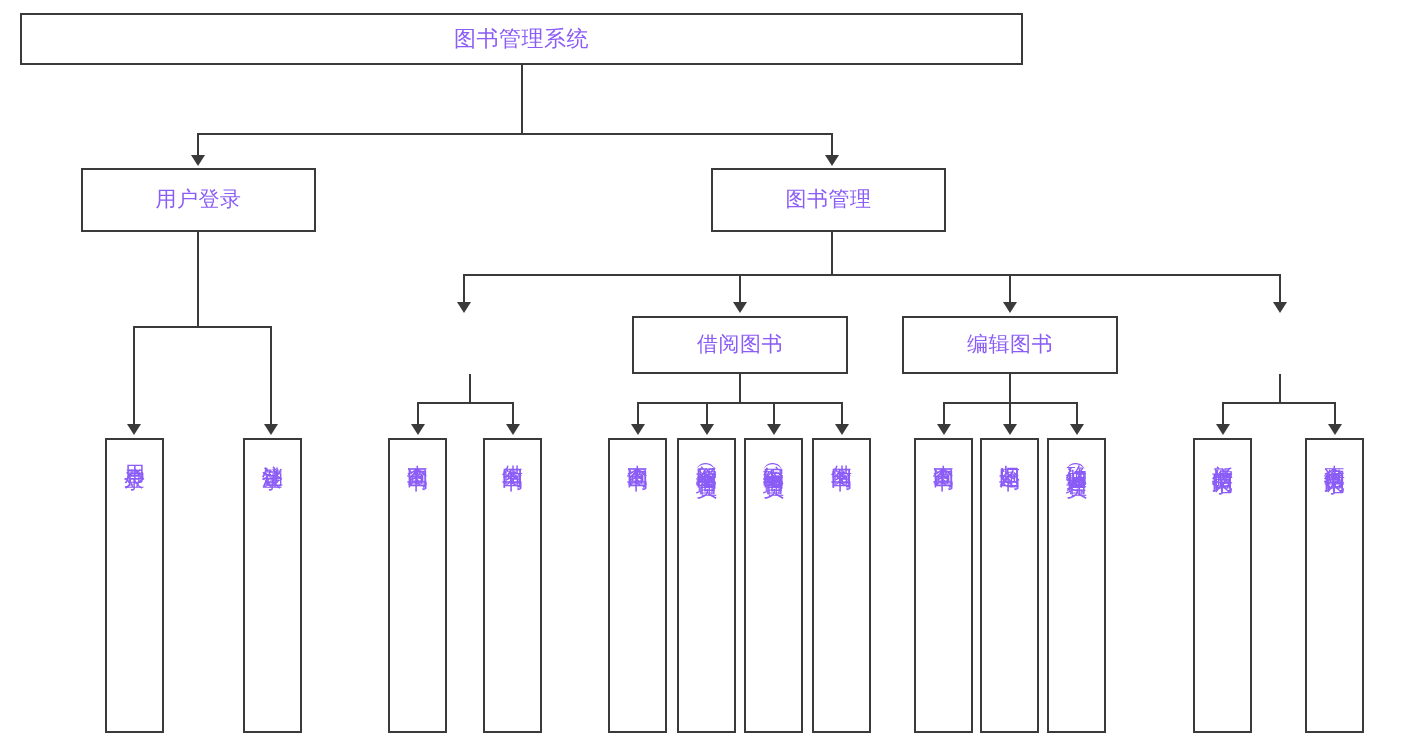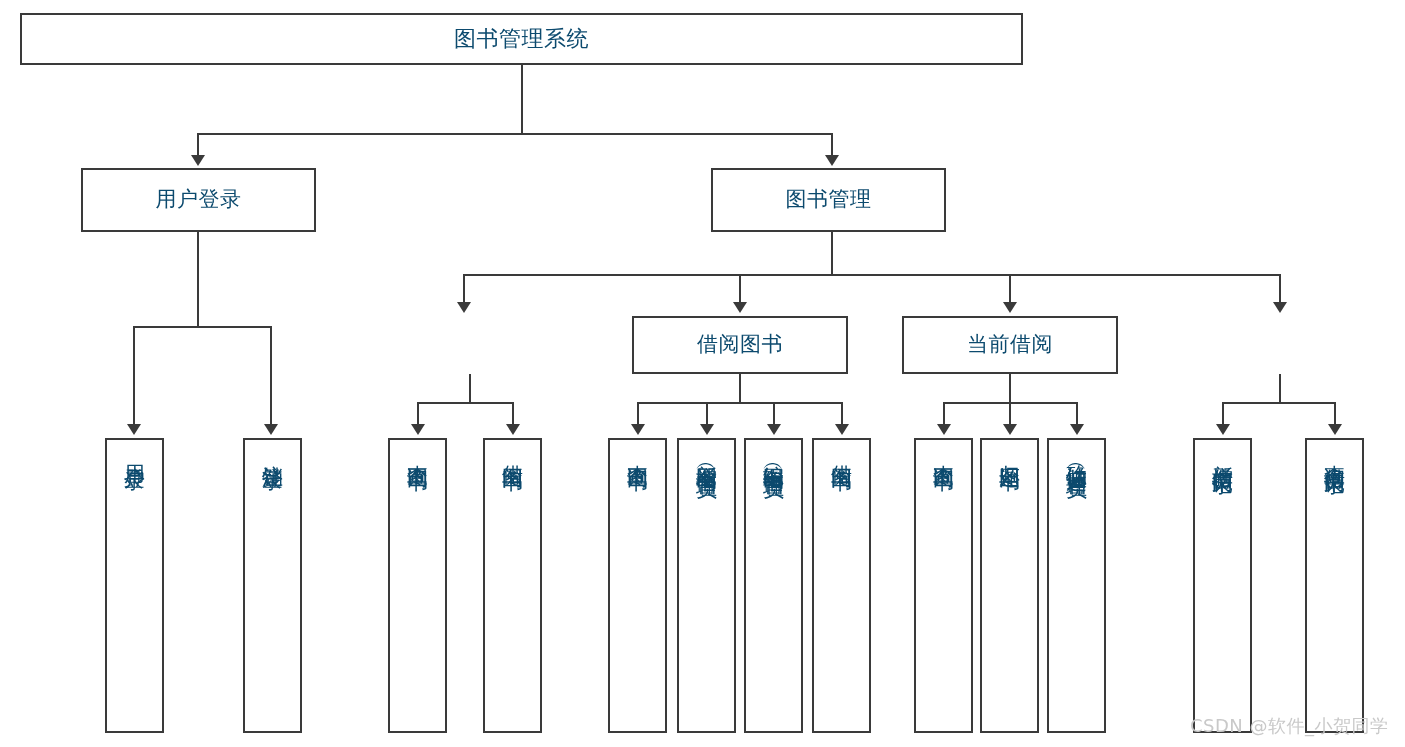--- a/index.html
+++ b/index.html
@@ -14,21 +14,21 @@
     display:flex;
     align-items:center;
     justify-content:center;
     color:#111111;
   }
   .node .lbl{
     display:block;
     text-align:center;
     line-height:1.12;
     letter-spacing:0.5px;
-    color:#0c4a6e;
+    color:#8b5cf6;
   }
   
   .node.h .lbl{font-size:21px;}
   .node.root .lbl{font-size:22px;}
   
   .node.v{
     align-items:flex-start;
     justify-content:center;
     padding-top:8px;
   }
@@ -100,21 +100,21 @@
   <div class="arw" style="left:733px;top:302px;"></div>
   <div class="ln v" style="left:1009px;top:274px;height:30px;"></div>
   <div class="arw" style="left:1003px;top:302px;"></div>
   <div class="ln v" style="left:1279px;top:274px;height:30px;"></div>
   <div class="arw" style="left:1273px;top:302px;"></div>
 
   <div class="node h" style="left:632px;top:316px;width:216px;height:58px;">
     <span class="lbl">借阅图书</span>
   </div>
   <div class="node h" style="left:902px;top:316px;width:216px;height:58px;">
-    <span class="lbl">当前借阅</span>
+    <span class="lbl">编辑图书</span>
   </div>
 
   <div class="ln v" style="left:469px;top:374px;height:28px;"></div>
   <div class="ln h" style="left:417px;top:402px;width:96px;"></div>
   <div class="ln v" style="left:417px;top:402px;height:24px;"></div>
   <div class="arw" style="left:411px;top:424px;"></div>
   <div class="ln v" style="left:512px;top:402px;height:24px;"></div>
   <div class="arw" style="left:506px;top:424px;"></div>
 
   <div class="ln v" style="left:739px;top:374px;height:28px;"></div>
@@ -181,15 +181,14 @@
     <span class="lbl">确认归还（管理员）</span>
   </div>
 
   <div class="node v" style="left:1193px;top:438px;width:59px;height:295px;">
     <span class="lbl">新增借阅记录</span>
   </div>
   <div class="node v" style="left:1305px;top:438px;width:59px;height:295px;">
     <span class="lbl">查询借阅记录</span>
   </div>
 
-  <div class="watermark" style="left:1190px;top:714px;">CSDN @软件_小贺同学</div>
 
 </div>
 
 </body></html>

